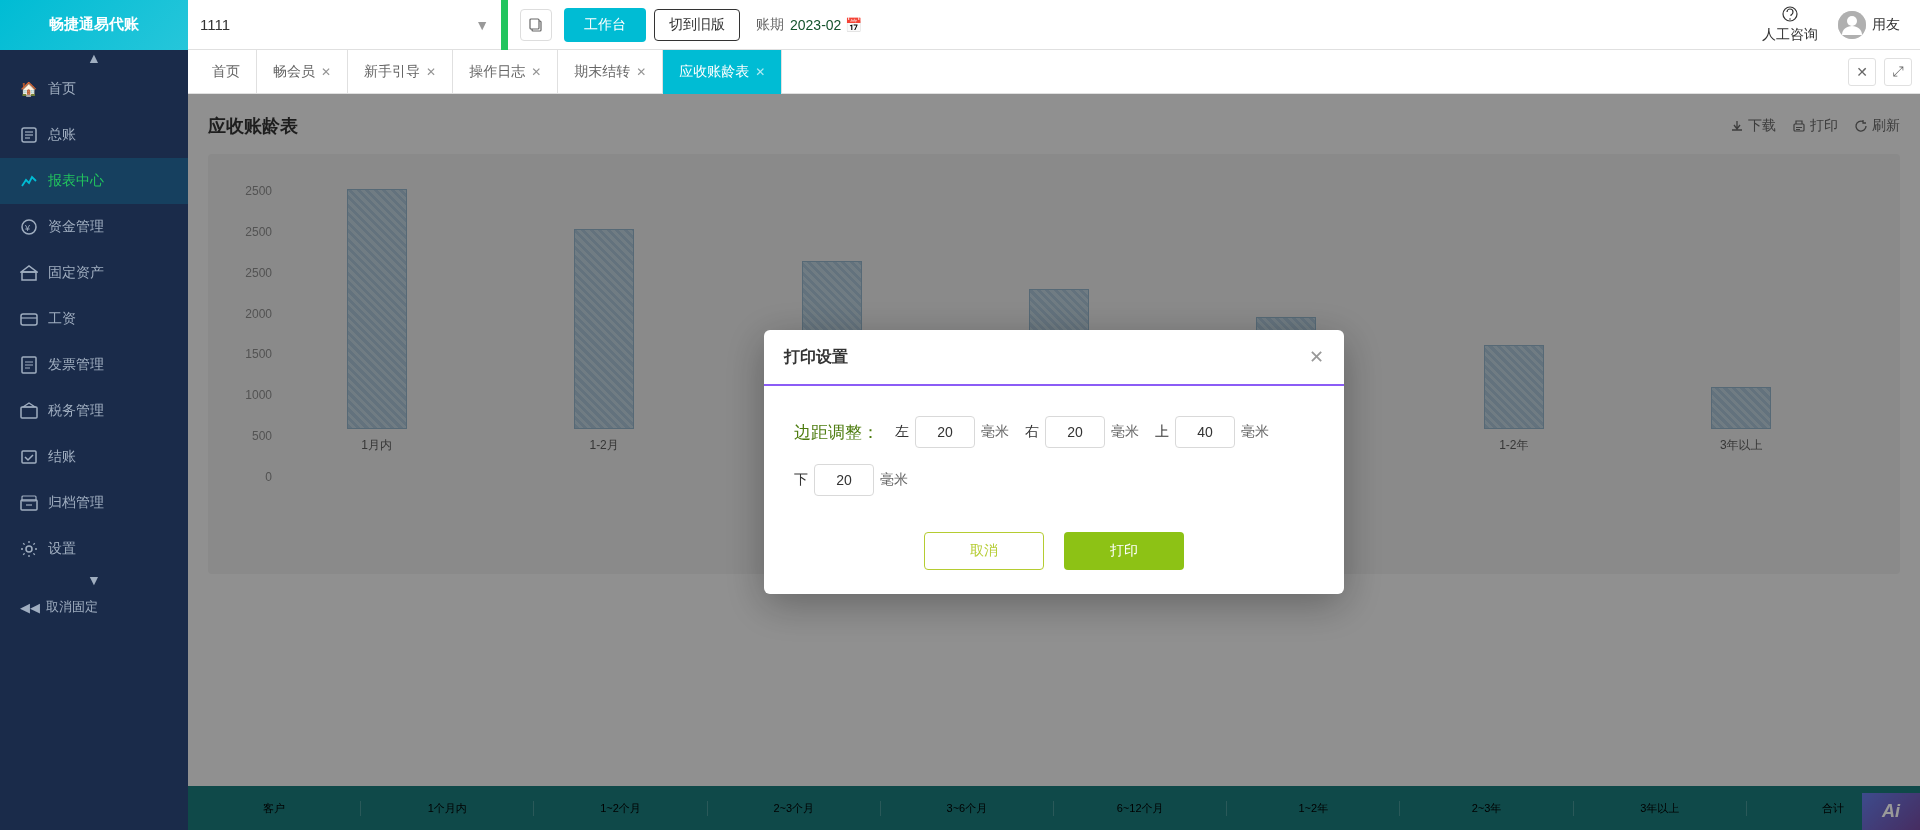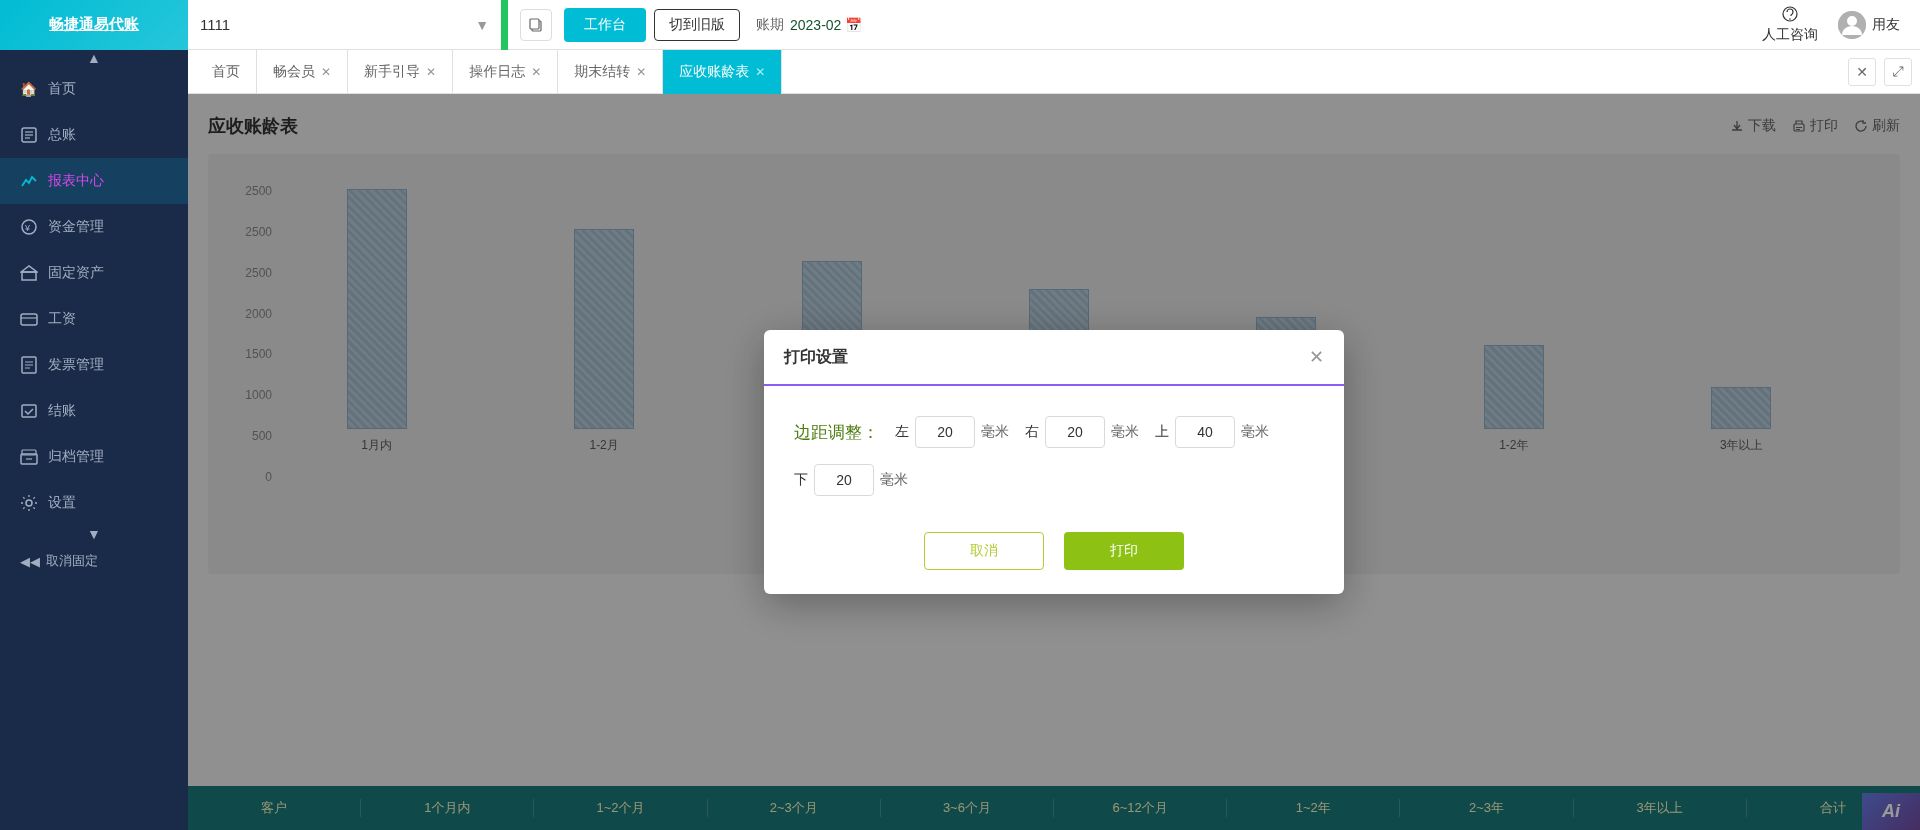--- a/index.html
+++ b/index.html
@@ -21,21 +21,20 @@
       height: 50px;
       display: flex;
       align-items: center;
       justify-content: center;
       flex-shrink: 0;
     }
     .logo-text {
       color: #fff;
       font-size: 15px;
       font-weight: bold;
-      text-decoration: underline;
     }
     .company-selector {
       display: flex;
       align-items: center;
       padding: 0 12px;
       height: 50px;
       border-right: 7px solid #22c55e;
       min-width: 320px;
     }
     .company-name {
@@ -144,21 +143,21 @@
       display: flex;
       align-items: center;
       padding: 14px 20px;
       color: #a0aec0;
       cursor: pointer;
       gap: 10px;
       font-size: 14px;
     }
     .sidebar-item.active {
       background: rgba(0,188,212,0.15);
-      color: #d946ef;
+      color: #22c55e;
     }
     .sidebar-icon {
       width: 18px;
       height: 18px;
       display: flex;
       align-items: center;
       justify-content: center;
       flex-shrink: 0;
     }
     .sidebar-scroll-up, .sidebar-scroll-down {
@@ -292,22 +291,22 @@
       bottom: 0;
       left: 0;
       right: 0;
       height: 44px;
       background: #1a7b7b;
       display: flex;
       align-items: center;
     }
     .table-cell {
       flex: 1;
-      color: #fef9c3;
-      font-size: 13px;
+      color: #000000;
+      font-size: 11px;
       text-align: center;
       padding: 0 12px;
       border-right: 1px solid rgba(255,255,255,0.2);
     }
 
     
     .overlay {
       position: absolute;
       top: 0; left: 0; right: 0; bottom: 0;
       background: rgba(0,0,0,0.4);
@@ -576,20 +575,29 @@
     <div class="sidebar-item">
       <span class="sidebar-icon">
         <svg width="18" height="18" viewBox="0 0 18 18">
             <rect x="2" y="1" width="14" height="16" rx="1" fill="none" stroke="#a0aec0" stroke-width="1.5"></rect>
             <line x1="5" y1="6" x2="13" y2="6" stroke="#a0aec0" stroke-width="1"></line>
             <line x1="5" y1="9" x2="13" y2="9" stroke="#a0aec0" stroke-width="1"></line>
             <line x1="5" y1="12" x2="10" y2="12" stroke="#a0aec0" stroke-width="1"></line>
           </svg>
       </span>
       <span>发票管理</span>
+    </div>
+    <div class="sidebar-item">
+      <span class="sidebar-icon">
+        <svg width="18" height="18" viewBox="0 0 18 18">
+            <rect x="1" y="5" width="16" height="11" rx="1" fill="none" stroke="#a0aec0" stroke-width="1.5"></rect>
+            <polygon points="3,5 9,1 15,5" fill="none" stroke="#a0aec0" stroke-width="1.2"></polygon>
+          </svg>
+      </span>
+      <span>税务管理</span>
     </div>
     <div class="sidebar-item">
       <span class="sidebar-icon">
         <svg width="18" height="18" viewBox="0 0 18 18">
             <rect x="2" y="3" width="14" height="12" rx="1" fill="none" stroke="#a0aec0" stroke-width="1.5"></rect>
             <polyline points="5,9 8,12 13,7" fill="none" stroke="#a0aec0" stroke-width="1.5"></polyline>
           </svg>
       </span>
       <span>结账</span>
     </div>

